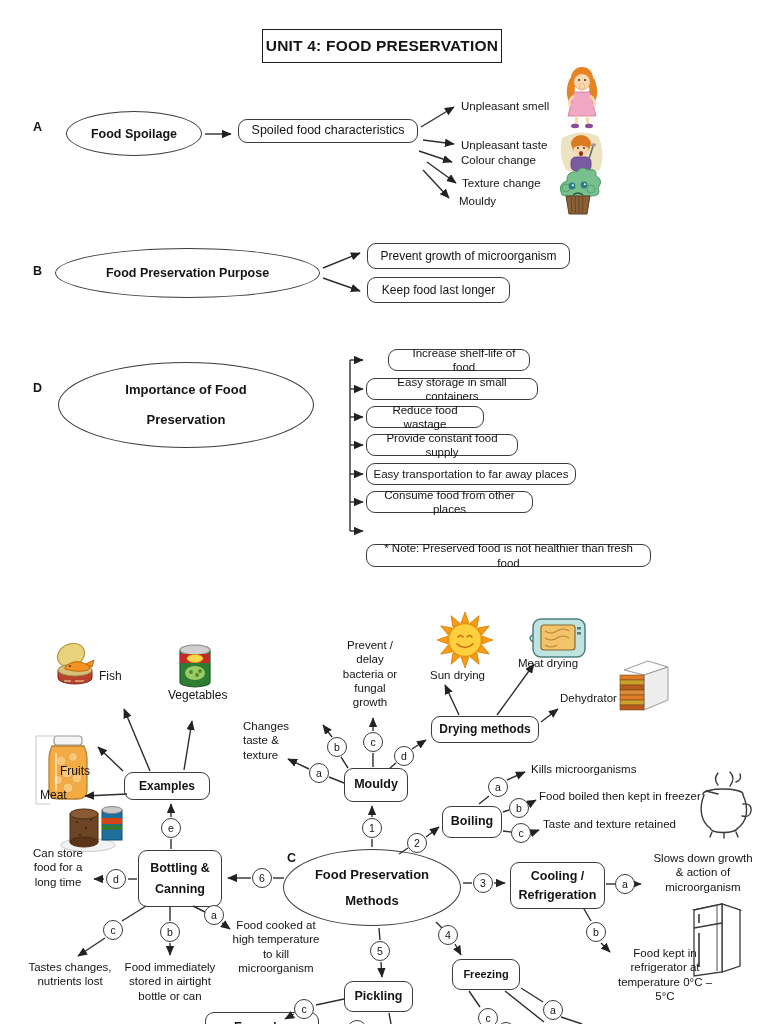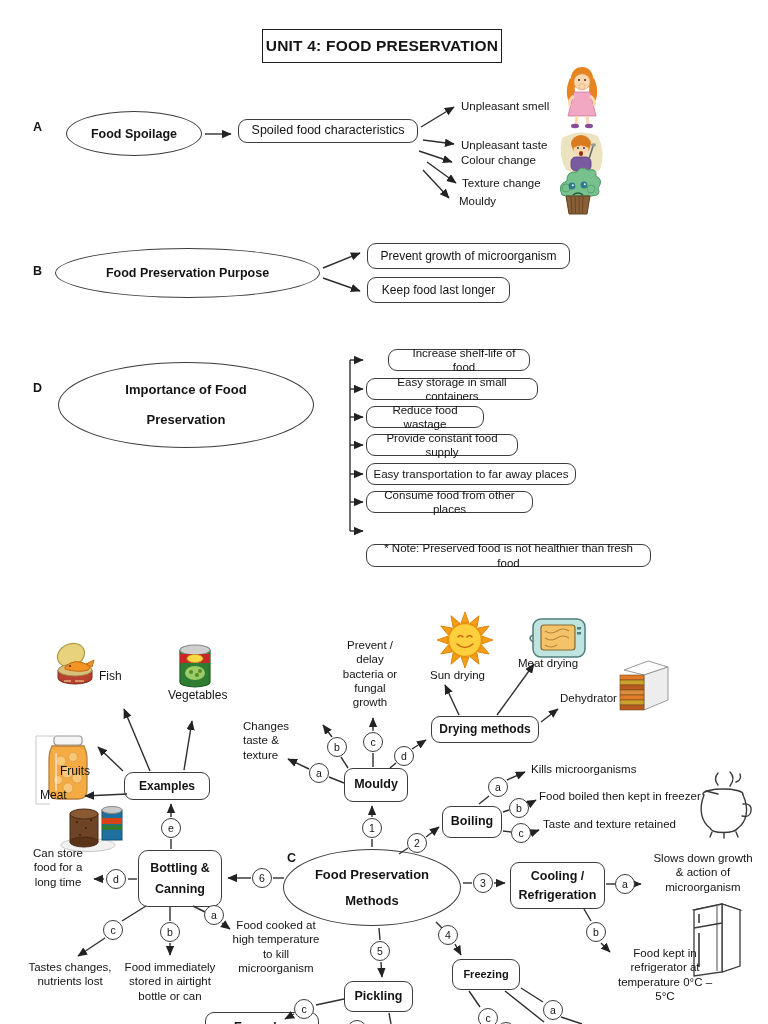--- a/index.html
+++ b/index.html
@@ -226,21 +226,21 @@
       <path d="M12,28 L40,23" fill="none"></path>
       <path d="M17,14 l0,9 M17,33 l0,34" fill="none" stroke-width="1.6"></path>
       <path d="M35,6 L35,71" fill="none" stroke-width="0.9"></path>
     </svg>
   </div>
 
   <div class="abs ellipse lh26" style="left:283px;top:849px;width:178px;height:77px;">Food Preservation
 Methods</div>
 
   <div class="abs node bold" style="left:124px;top:772px;width:86px;height:28px;font-size:12px;">Examples</div>
-  <div class="abs node bold lh21" style="left:138px;top:850px;width:84px;height:57px;font-size:12.5px;border-radius:10px;">Bottling &amp;
+  <div class="abs node bold lh21" style="left:138px;top:850px;width:84px;height:57px;font-size:12.5px;">Bottling &amp;
 Canning</div>
   <div class="abs node bold" style="left:344px;top:768px;width:64px;height:34px;font-size:12.5px;">Mouldy</div>
   <div class="abs node bold" style="left:431px;top:716px;width:108px;height:27px;font-size:12px;">Drying methods</div>
   <div class="abs node bold" style="left:442px;top:806px;width:60px;height:32px;font-size:12.5px;">Boiling</div>
   <div class="abs node bold lh19" style="left:510px;top:862px;width:95px;height:47px;font-size:12.5px;">Cooling /
 Refrigeration</div>
   <div class="abs node bold" style="left:452px;top:959px;width:68px;height:31px;font-size:11px;">Freezing</div>
   <div class="abs node bold" style="left:344px;top:981px;width:69px;height:31px;font-size:12.5px;">Pickling</div>
   <div class="abs node bold" style="left:205px;top:1012px;width:114px;height:30px;font-size:12px;">Examples</div>
 

